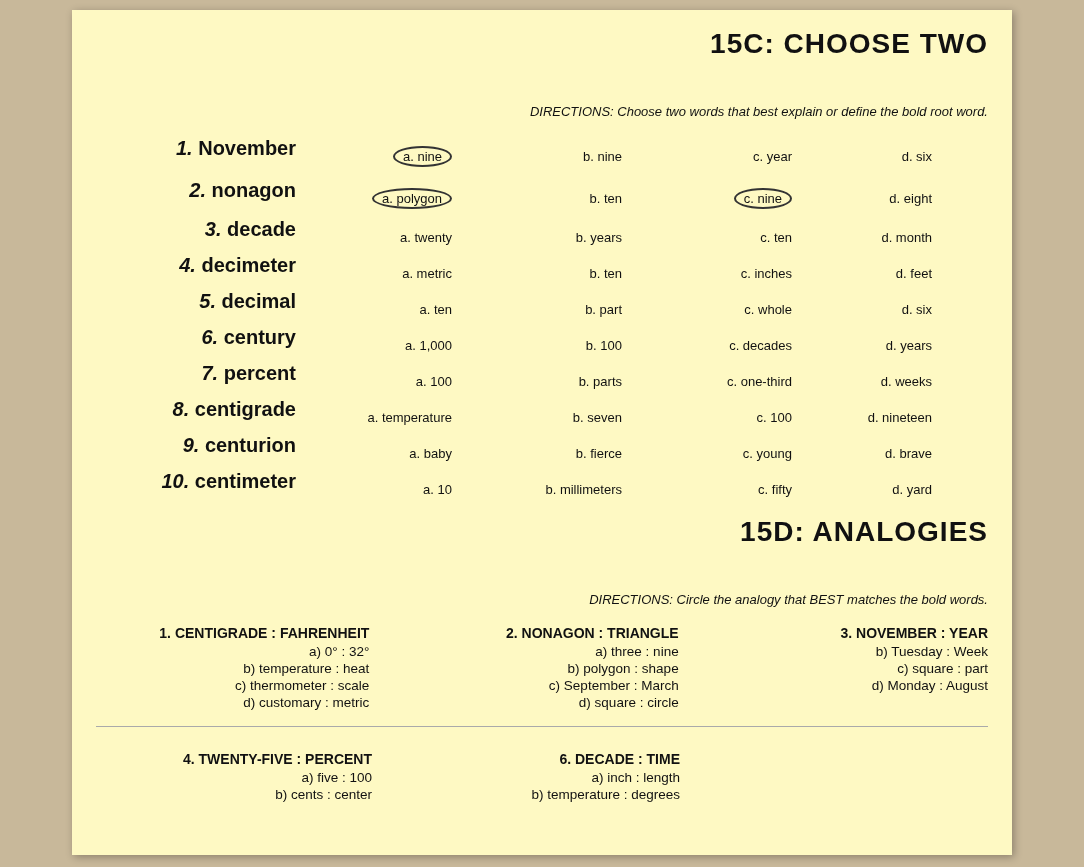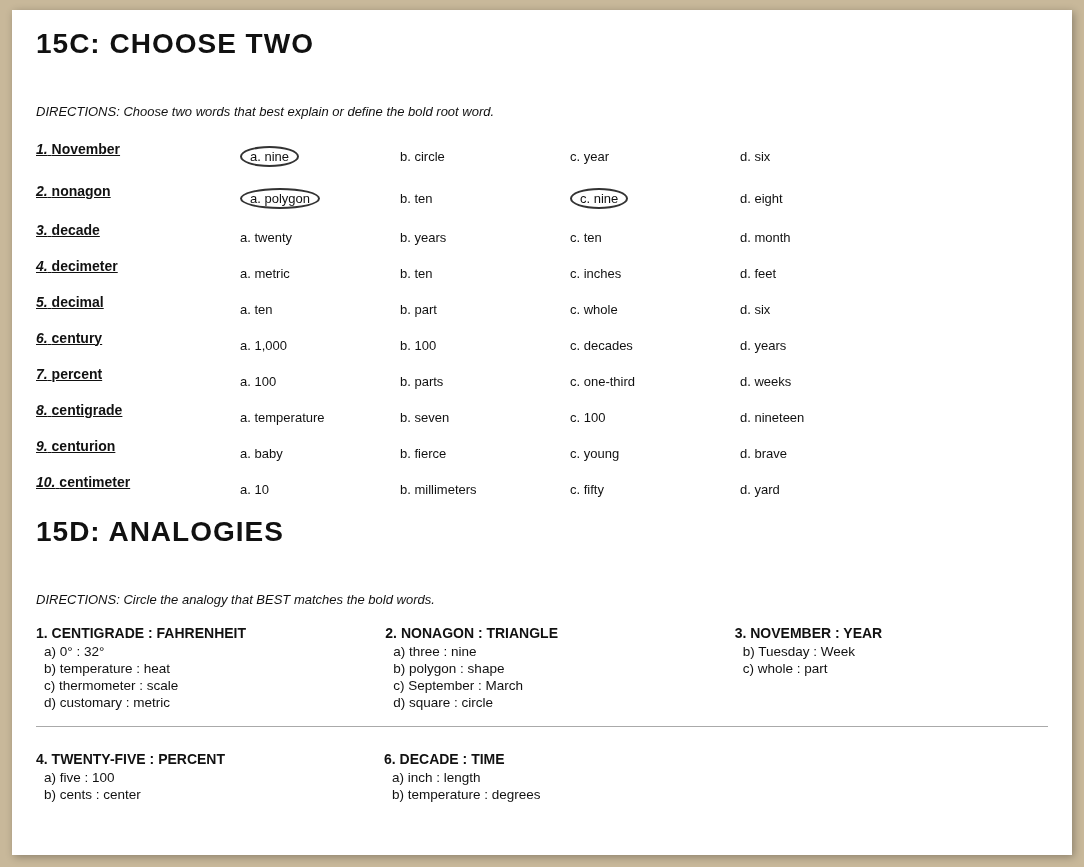--- a/index.html
+++ b/index.html
@@ -6,27 +6,28 @@
     body {
       background: #c8b89a;
       font-family: Arial, sans-serif;
       font-size: 14px;
       color: #111;
       width: 1084px;
       min-height: 867px;
       padding: 10px;
     }
     .page {
-      background: #ffffff;
-      width: 1060px;
+      background: #fef9c3;
+      width: 940px;
       min-height: 845px;
       margin: 0 auto;
       padding: 18px 24px 18px 24px;
       position: relative;
       box-shadow: 2px 2px 8px rgba(0,0,0,0.3);
+      text-align: right;
     }
     .section-title {
       font-size: 28px;
       font-weight: bold;
       font-family: 'Arial Black', Arial, sans-serif;
       letter-spacing: 1px;
       margin-bottom: 4px;
     }
     .directions {
       font-size: 13px;
@@ -38,22 +39,21 @@
       width: 100%;
     }
     .choose-two-row {
       display: grid;
       grid-template-columns: 200px 160px 170px 170px 140px;
       margin-bottom: 3px;
       align-items: center;
     }
     .bold-word {
       font-weight: bold;
-      font-size: 14px;
-      text-decoration: underline;
+      font-size: 20px;
     }
     .choice {
       font-size: 13px;
       padding: 1px 4px;
       margin-top: 16px;
     }
     .circled {
       display: inline-block;
       border: 2px solid #333;
       border-radius: 50%;
@@ -103,21 +103,21 @@
 
   <div class="section-15c">
     <div class="section-title">15C: CHOOSE TWO</div>
     <div class="directions">DIRECTIONS: Choose two words that best explain or define the bold root word.</div>
 
     <div class="choose-two-grid">
 
       <div class="choose-two-row">
         <div class="bold-word"><span class="row-num">1.</span> <strong>November</strong></div>
         <div class="choice"><span class="circled">a. nine</span></div>
-        <div class="choice">b. circle</div>
+        <div class="choice">b. nine</div>
         <div class="choice">c. year</div>
         <div class="choice">d. six</div>
       </div>
 
       <div class="choose-two-row">
         <div class="bold-word"><span class="row-num">2.</span> <strong>nonagon</strong></div>
         <div class="choice"><span class="circled">a. polygon</span></div>
         <div class="choice">b. ten</div>
         <div class="choice"><span class="circled">c. nine</span></div>
         <div class="choice">d. eight</div>
@@ -208,21 +208,22 @@
         <div class="analogy-title">2. <strong>NONAGON : TRIANGLE</strong></div>
         <div class="analogy-option">a) three : nine</div>
         <div class="analogy-option">b) polygon : shape</div>
         <div class="analogy-option">c) September : March</div>
         <div class="analogy-option">d) square : circle</div>
       </div>
 
       <div class="analogy-item">
         <div class="analogy-title">3. <strong>NOVEMBER : YEAR</strong></div>
         <div class="analogy-option">b) Tuesday : Week</div>
-        <div class="analogy-option">c) whole : part</div>
+        <div class="analogy-option">c) square : part</div>
+        <div class="analogy-option">d) Monday : August</div>
       </div>
 
     </div>
 
     <hr class="divider-line">
 
     <div class="section-bottom">
 
       <div class="analogy-item">
         <div class="analogy-title">4. <strong>TWENTY-FIVE : PERCENT</strong></div>

